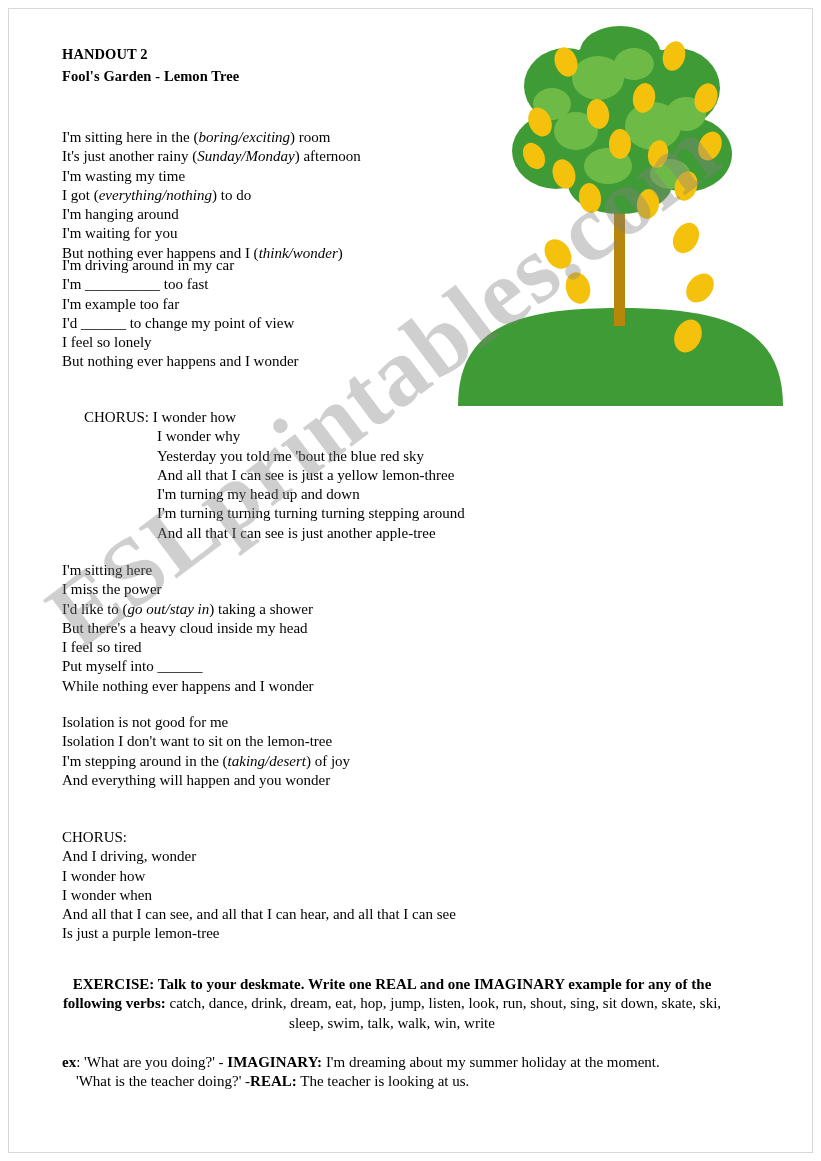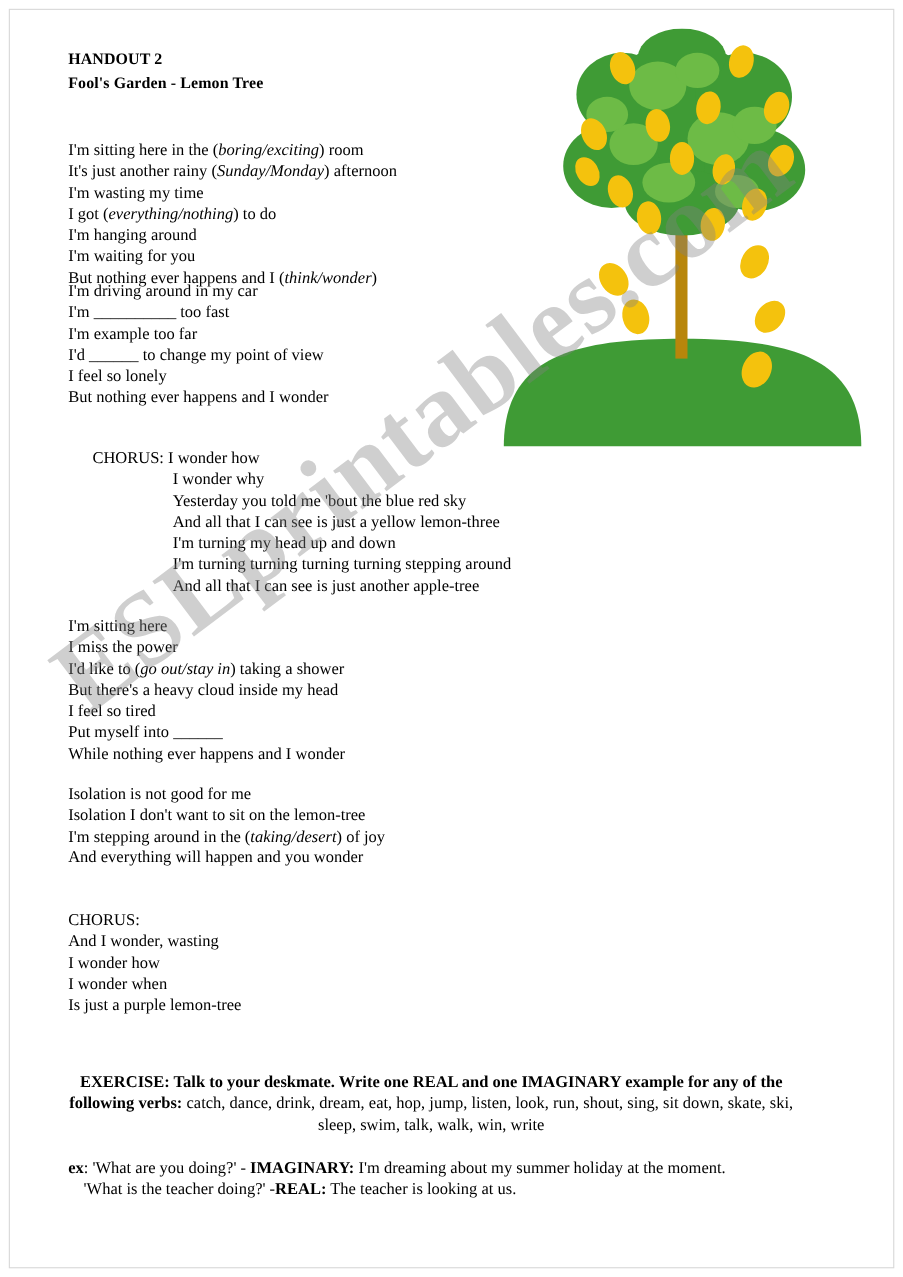--- a/index.html
+++ b/index.html
@@ -123,21 +123,21 @@
   <div class="content">
 
     <div class="heading h1">HANDOUT 2</div>
     <div class="heading h2">Fool's Garden - Lemon Tree</div>
 
     <div class="lyrics v1"><div><span>I'm sitting here in the (</span><span class="it">boring/exciting</span><span>) room</span></div><div><span>It's just another rainy (</span><span class="it">Sunday/Monday</span><span>) afternoon</span></div><div><span>I'm wasting my time</span></div><div><span>I got (</span><span class="it">everything/nothing</span><span>) to do</span></div><div><span>I'm hanging around</span></div><div><span>I'm waiting for you</span></div><div><span>But nothing ever happens and I (</span><span class="it">think/wonder</span><span>)</span></div></div>
     <div class="lyrics v2"><div><span>I'm driving around in my car</span></div><div><span>I'm __________ too fast</span></div><div><span>I'm example too far</span></div><div><span>I'd ______ to change my point of view</span></div><div><span>I feel so lonely</span></div><div><span>But nothing ever happens and I wonder</span></div></div>
     <div class="lyrics chorus1"><div><span class="chorus-label">CHORUS: </span><span>I wonder how</span></div><div><span style="display: inline-block; padding-left: 73px;">I wonder why</span></div><div><span style="display: inline-block; padding-left: 73px;">Yesterday you told me 'bout the blue red sky</span></div><div><span style="display: inline-block; padding-left: 73px;">And all that I can see is just a yellow lemon-three</span></div><div><span style="display: inline-block; padding-left: 73px;">I'm turning my head up and down</span></div><div><span style="display: inline-block; padding-left: 73px;">I'm turning turning turning turning stepping around</span></div><div><span style="display: inline-block; padding-left: 73px;">And all that I can see is just another apple-tree</span></div></div>
     <div class="lyrics v3"><div><span>I'm sitting here</span></div><div><span>I miss the power</span></div><div><span>I'd like to (</span><span class="it">go out/stay in</span><span>) taking a shower</span></div><div><span>But there's a heavy cloud inside my head</span></div><div><span>I feel so tired</span></div><div><span>Put myself into ______</span></div><div><span>While nothing ever happens and I wonder</span></div></div>
     <div class="lyrics v4"><div><span>Isolation is not good for me</span></div><div><span>Isolation I don't want to sit on the lemon-tree</span></div><div><span>I'm stepping around in the (</span><span class="it">taking/desert</span><span>) of joy</span></div><div><span>And everything will happen and you wonder</span></div></div>
-    <div class="lyrics v5"><div><span>CHORUS:</span></div><div><span>And I wonder, wasting</span></div><div><span>I wonder how</span></div><div><span>I wonder when</span></div><div><span>Is just a purple lemon-tree</span></div></div>
+    <div class="lyrics v5"><div><span>CHORUS:</span></div><div><span>And I driving, wonder</span></div><div><span>I wonder how</span></div><div><span>I wonder when</span></div><div><span>And all that I can see, and all that I can hear, and all that I can see</span></div><div><span>Is just a purple lemon-tree</span></div></div>
 
     <div class="exercise">
       <b>EXERCISE: Talk to your deskmate. Write one REAL and one IMAGINARY example for any of the following verbs:</b><span> catch, dance, drink, dream, eat, hop, jump, listen, look, run, shout, sing, sit down, skate, ski, sleep, swim, talk, walk, win, write</span>
     </div>
 
     <div class="example">
       <b>ex</b><span>: 'What are you doing?' - </span><b>IMAGINARY:</b><span> I'm dreaming about my summer holiday at the moment.</span><br>
       <span class="indent">'What is the teacher doing?' - </span><b>REAL:</b><span> The teacher is looking at us.</span>
     </div>
 

